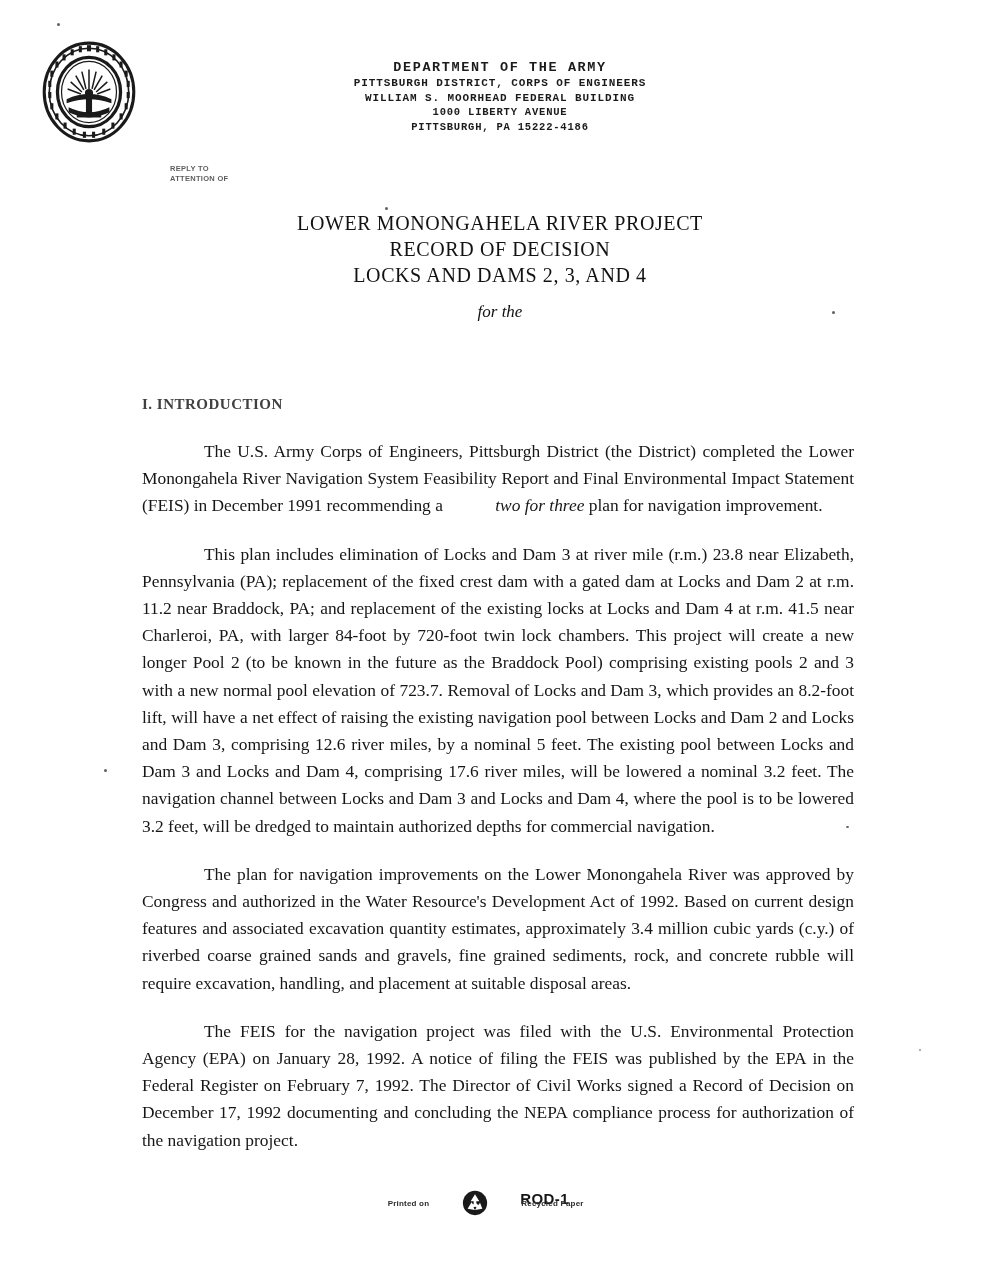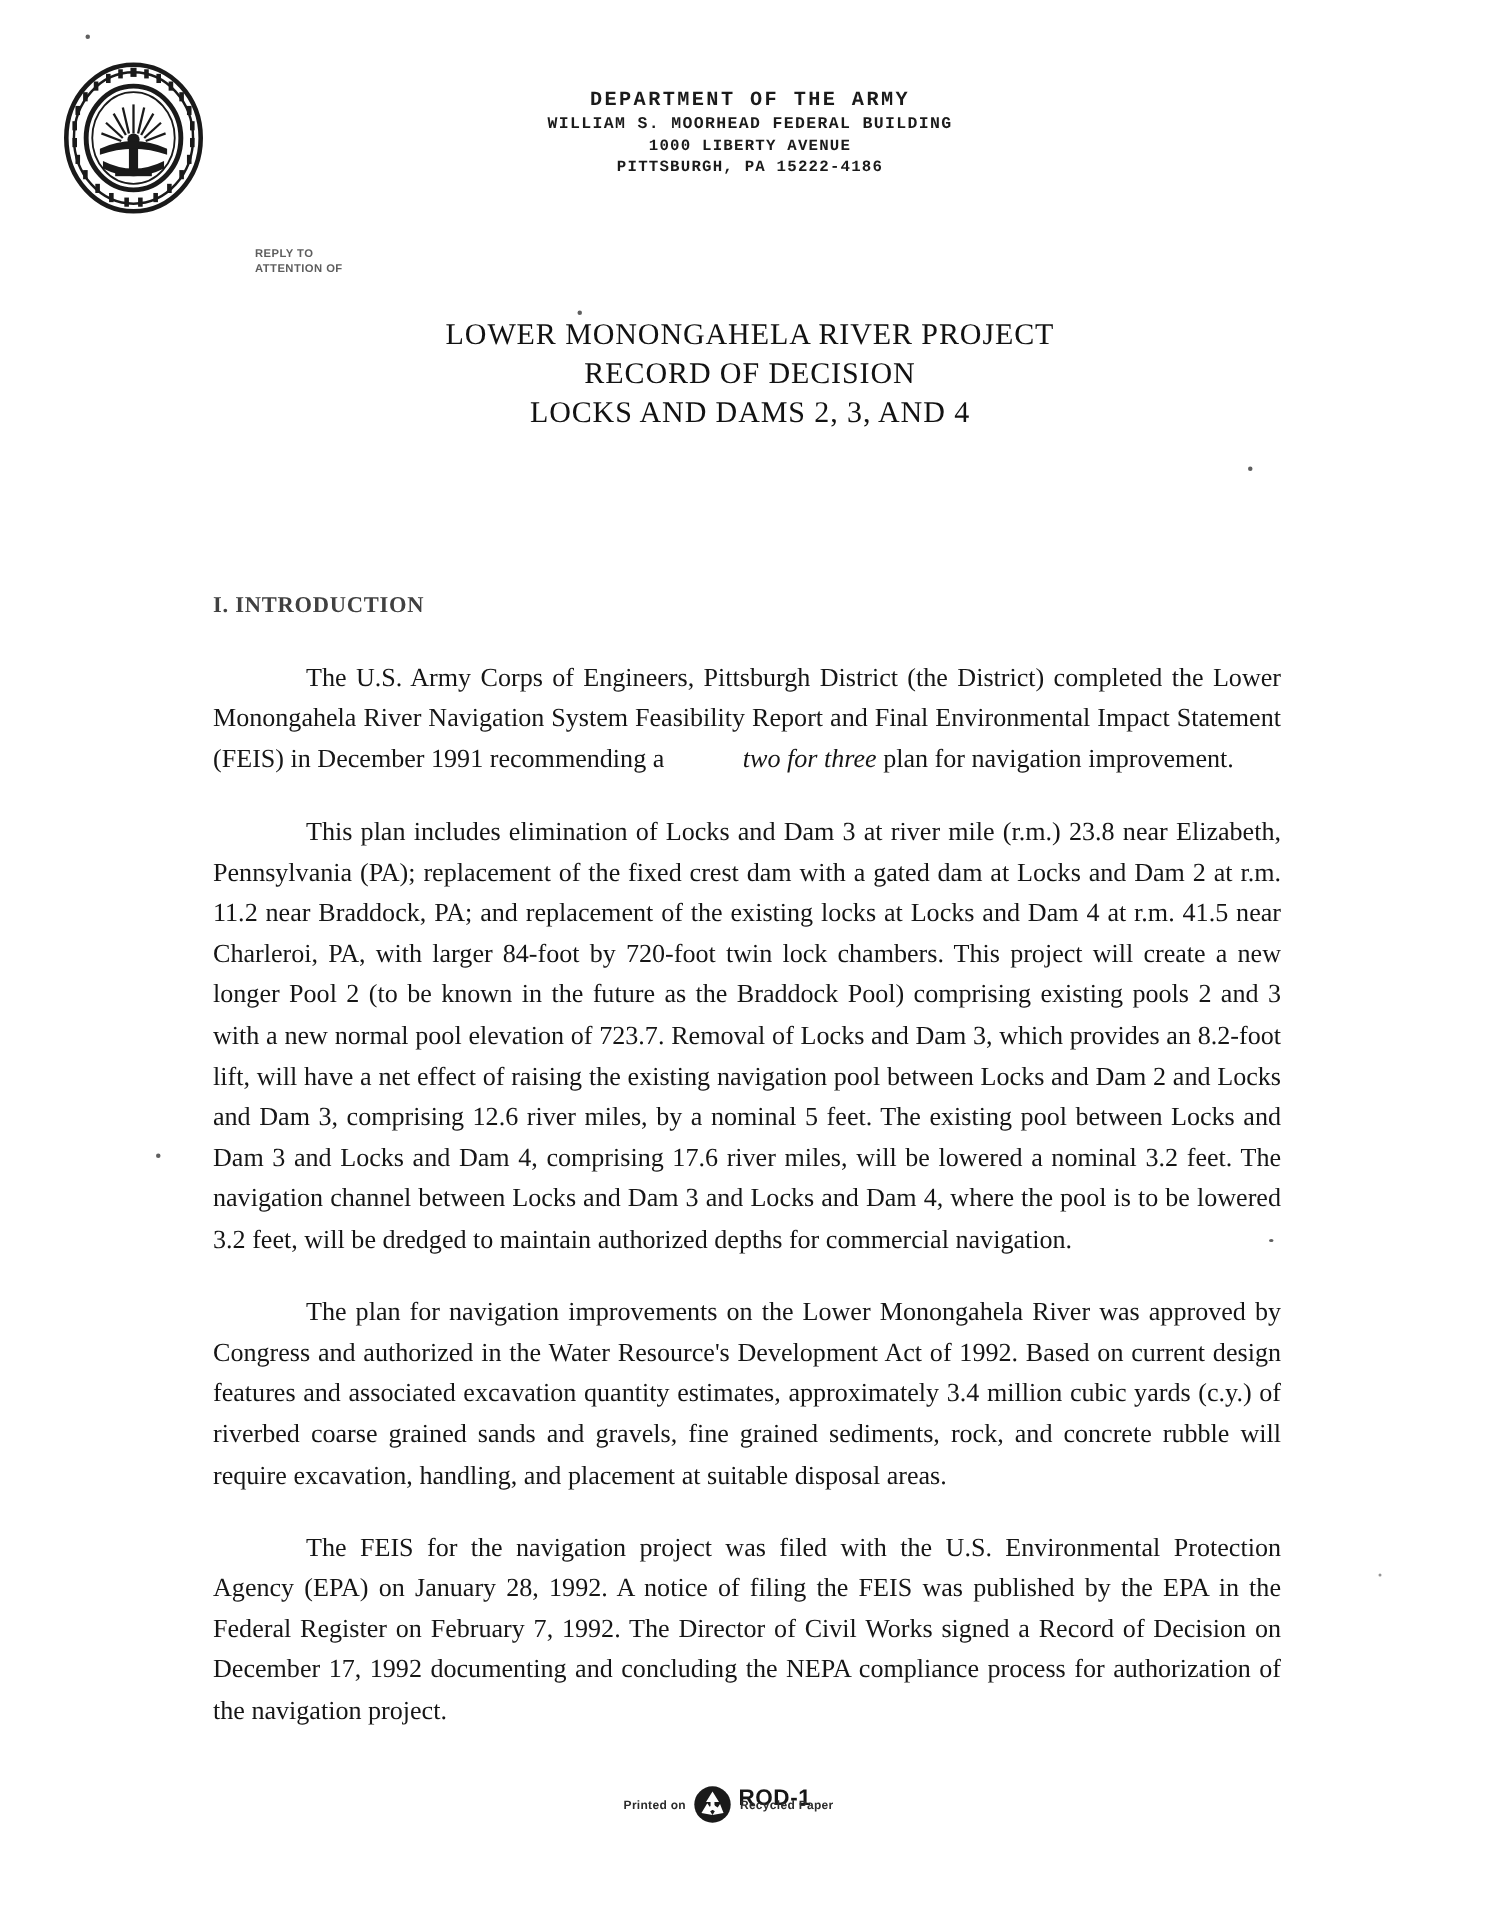--- a/index.html
+++ b/index.html
@@ -136,20 +136,21 @@
   
   .footer {
     position: absolute;
     left: 0;
     top: 1190px;
     width: 1000px;
     display: flex;
     justify-content: center;
     align-items: center;
     filter: blur(0.3px);
+    gap: 28px;
   }
   .footer-printed {
     font-family: "Liberation Sans", "DejaVu Sans", sans-serif;
     font-size: 8px;
     font-weight: bold;
     color: #2c2c2c;
     margin-right: 5px;
     letter-spacing: 0.2px;
   }
   .recycle-mark {
@@ -259,32 +260,34 @@
     </svg>
   </div>
 
   <div class="reply-to">
     <div>REPLY TO</div>
     <div>ATTENTION OF</div>
   </div>
 
   <div class="letterhead">
     <div class="lh-1">DEPARTMENT OF THE ARMY</div>
+    <div class="lh-2">PITTSBURGH DISTRICT, CORPS OF ENGINEERS</div>
     <div class="lh-2">WILLIAM S. MOORHEAD FEDERAL BUILDING</div>
     <div class="lh-3">1000 LIBERTY AVENUE</div>
     <div class="lh-3">PITTSBURGH, PA  15222-4186</div>
   </div>
 
   <div class="title-block">
     <div class="title-line">LOWER MONONGAHELA RIVER PROJECT</div>
     <div class="title-line">RECORD OF DECISION</div>
     <div class="title-line">LOCKS AND DAMS 2, 3,  AND 4</div>
   </div>
 
   <div class="subtitle-block">
+    <div class="subtitle-for">for the</div>
   </div>
 
   <div class="section-heading">I.  INTRODUCTION</div>
 
   <div class="body">
     <p><span>The U.S. Army Corps of Engineers, Pittsburgh District (the District) completed the Lower Monongahela River Navigation System Feasibility Report and Final Environmental Impact Statement (FEIS) in December 1991 recommending a </span><em>two for three</em><span> plan for navigation improvement.</span></p>
     <p>This plan includes elimination of Locks and Dam 3 at river mile (r.m.) 23.8 near Elizabeth, Pennsylvania (PA); replacement of the fixed crest dam with a gated dam at Locks and Dam 2 at r.m. 11.2 near Braddock, PA; and replacement of the existing locks at Locks and Dam 4 at r.m. 41.5 near Charleroi, PA, with larger 84-foot by 720-foot twin lock chambers.  This project will create a new longer Pool 2 (to be known in the future as the Braddock Pool) comprising existing pools 2 and 3 with a new normal pool elevation of 723.7.  Removal of Locks and Dam 3, which provides an 8.2-foot lift, will have a net effect of raising the existing navigation pool between Locks and Dam 2 and Locks and Dam 3, comprising 12.6 river miles, by a nominal 5 feet.  The existing pool between Locks and Dam 3 and Locks and Dam 4, comprising 17.6 river miles, will be lowered a nominal 3.2 feet.  The navigation channel between Locks and Dam 3 and Locks and Dam 4, where the pool is to be lowered 3.2 feet, will be dredged to maintain authorized depths for commercial navigation.</p>
     <p>The plan for navigation improvements on the Lower Monongahela River was approved by Congress and authorized in the Water Resource's Development Act of 1992.  Based on current design features and associated excavation quantity estimates, approximately 3.4 million cubic yards (c.y.) of riverbed coarse grained sands and gravels, fine grained sediments, rock, and concrete rubble will require excavation, handling, and placement at suitable disposal areas.</p>
     <p>The FEIS for the navigation project was filed with the U.S. Environmental Protection Agency (EPA) on January 28, 1992.  A notice of filing the FEIS was published by the EPA in the Federal Register on February 7, 1992.  The Director of Civil Works signed a Record of Decision on December 17, 1992 documenting and concluding the NEPA compliance process for authorization of the navigation project.</p>
   </div>

